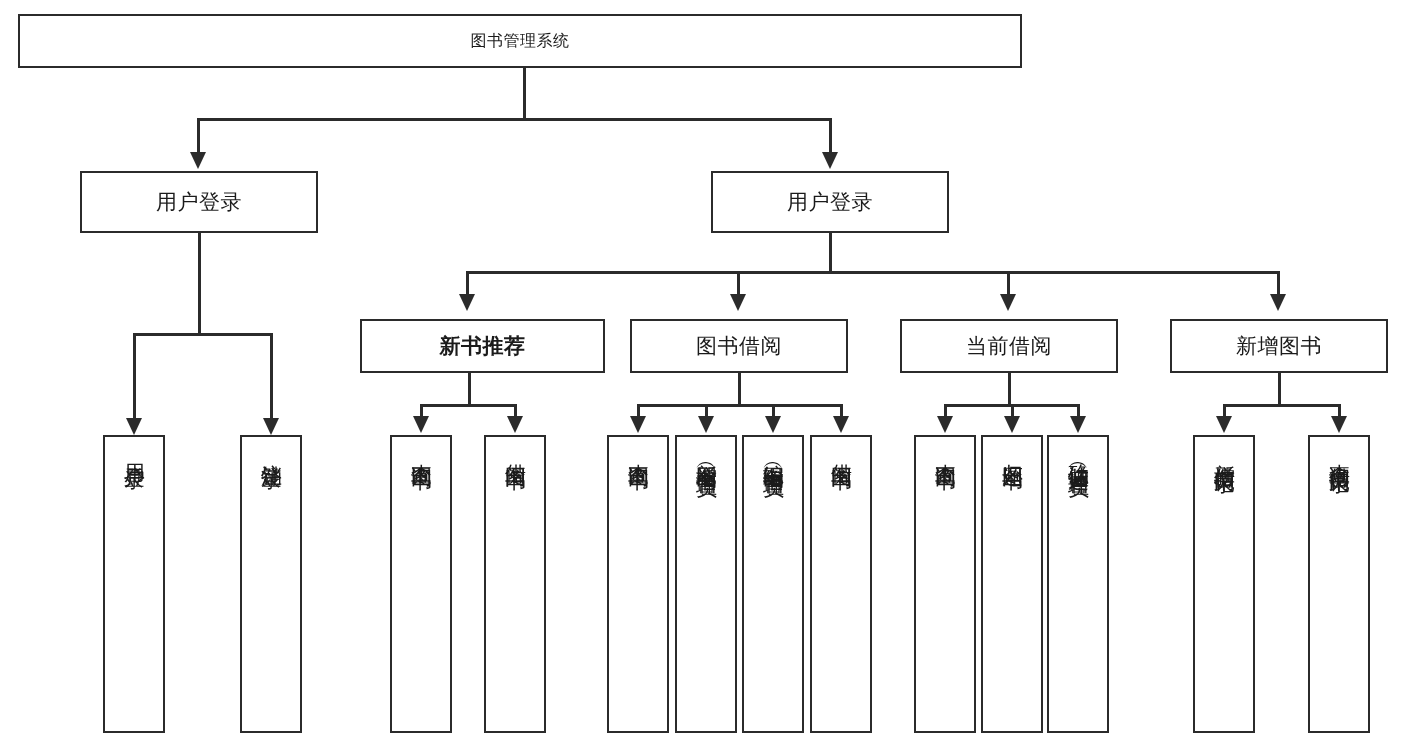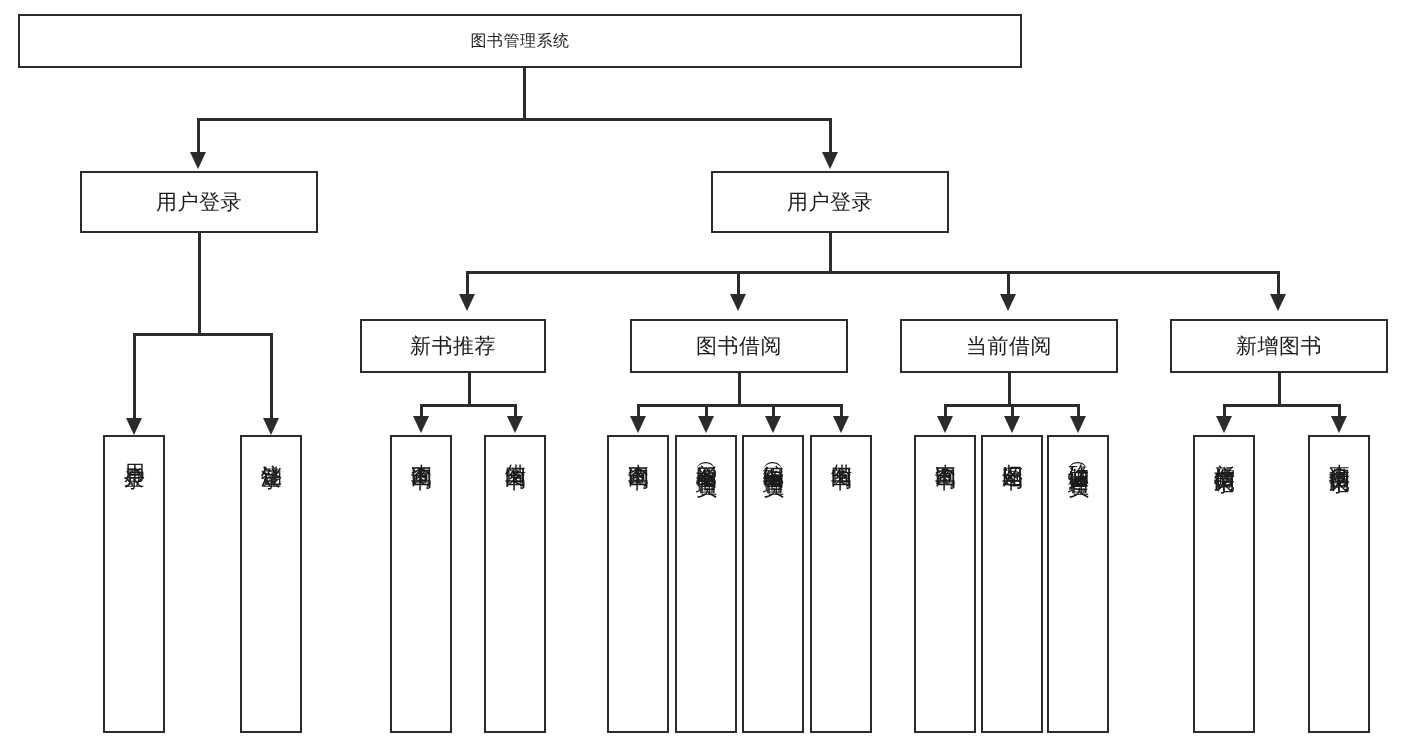--- a/index.html
+++ b/index.html
@@ -129,21 +129,21 @@
   <div class="conn conn-h" style="left:466px; top:271px; width:812px;"></div>
   <div class="conn conn-v" style="left:466px; top:271px; height:25px;"></div>
   <div class="arrow" style="left:459px; top:294px;"></div>
   <div class="conn conn-v" style="left:737px; top:271px; height:25px;"></div>
   <div class="arrow" style="left:730px; top:294px;"></div>
   <div class="conn conn-v" style="left:1007px; top:271px; height:25px;"></div>
   <div class="arrow" style="left:1000px; top:294px;"></div>
   <div class="conn conn-v" style="left:1277px; top:271px; height:25px;"></div>
   <div class="arrow" style="left:1270px; top:294px;"></div>
 
-  <div class="node lvl2" style="left:360px; top:319px; width:186px;">
+  <div class="node lvl2" style="left:360px; top:319px; width:245px;font-weight:bold;">
     <span class="node-label">新书推荐</span>
   </div>
   <div class="node lvl2" style="left:900px; top:319px; width:218px;">
     <span class="node-label">当前借阅</span>
   </div>
   <div class="node lvl2" style="left:630px; top:319px; width:218px;">
     <span class="node-label">图书借阅</span>
   </div>
   <div class="node lvl2" style="left:1170px; top:319px; width:218px;">
     <span class="node-label">新增图书</span>

